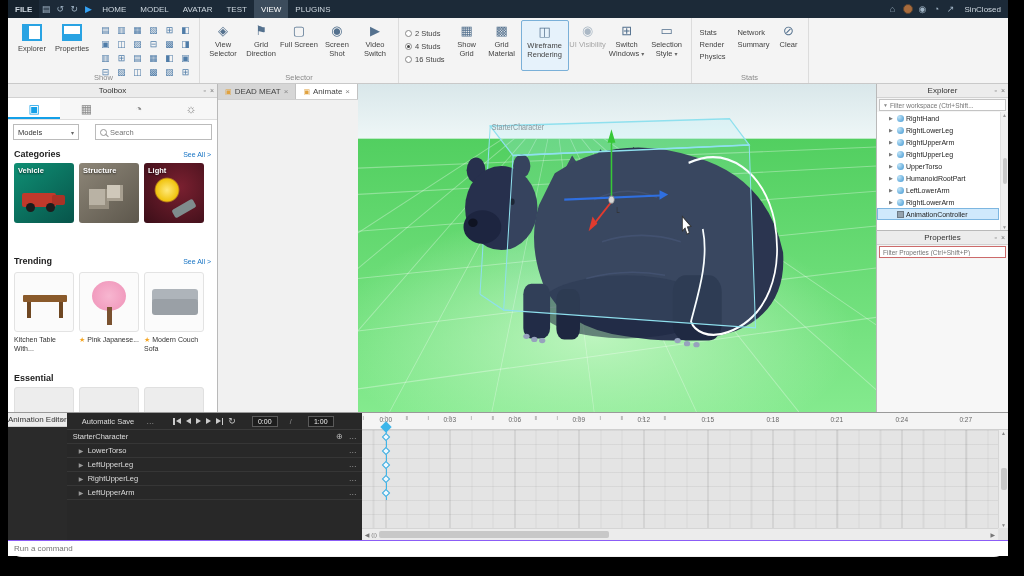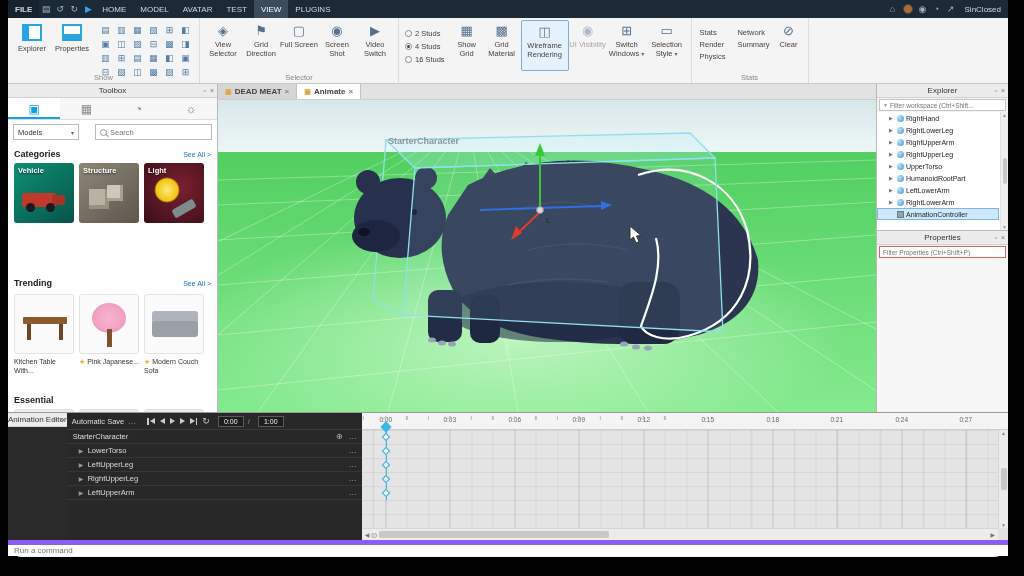--- a/index.html
+++ b/index.html
@@ -100,21 +100,21 @@
   .tree-trunk { position:absolute; top:34px; left:27px; width:5px; height:18px; background:#7a5230; }
   .sofa-base { position:absolute; top:26px; left:7px; width:46px; height:16px; background:#9aa0a6; border-radius:3px; }
   .sofa-back { position:absolute; top:16px; left:7px; width:46px; height:12px; background:#aeb4ba; border-radius:3px 3px 0 0; }
   .tlabels { display:flex; gap:5px; padding:1px 6px; }
   .tlabel { width:60px; font-size:7px; color:#333; line-height:1.3; }
   .star { color:#f5a623; }
   .part-row { display:flex; gap:5px; padding:2px 6px; }
   .part { width:60px; height:59px; background:#ededed; border:1px solid #e0e0e0; border-radius:3px; }
 
   
-  .viewport { flex:1; min-width:0; display:flex; flex-direction:column;font-weight:bold; }
+  .viewport { flex:1; min-width:0; display:flex; flex-direction:row; }
   .vp-tabs { height:16px; background:#e2e2e2; border-bottom:1px solid #cfcfcf;
              display:flex; align-items:flex-end; flex:none; }
   .vp-tab { height:15px; display:flex; align-items:center; gap:3px; padding:0 7px;
             font-size:8px; color:#444; background:#d6d6d6; border-right:1px solid #c2c2c2; }
   .vp-tab.active { background:#fff; }
   .doc-ico { font-size:7px; color:#e0a23f; }
   .tab-close { color:#888; font-size:8px; }
   .scene { flex:1; position:relative; overflow:hidden; }
   .scene svg { position:absolute; inset:0; width:100%; height:100%; }
   svg text { font-family:"Liberation Sans", sans-serif; }
@@ -143,21 +143,21 @@
              justify-content:space-between; align-items:center; font-size:5px; color:#999; }
   .vthumb { width:4px; height:26px; background:#c9c9c9; border-radius:2px; }
   .properties { flex:1; display:flex; flex-direction:column; }
   .props-body { flex:1; background:#f7f7f7; }
 
   
   .animed { height:128px; border-top:1px solid #9a9a9a; display:flex; flex-direction:row;
             background:#2a2a2a; flex:none; }
   .ae-body { flex:1; display:flex; position:relative; min-height:0; }
   .ae-left { width:295px; background:#282828; display:flex; flex-direction:column; flex:none; }
-  .ae-toolbar { height:17px; display:flex; align-items:center; gap:4px; padding:0 5px;
+  .ae-toolbar { height:17px; display:flex; align-items:center; gap:12px; padding:0 15px;
                 border-bottom:1px solid #3a3a3a; color:#ddd; flex:none; }
   .ae-toolbar .lbl { font-size:7.5px; }
   .dots { color:#aaa; font-size:8px; letter-spacing:1px; }
   .transport { display:flex; align-items:center; gap:5px; margin-left:6px; }
   .tbtn { display:flex; align-items:center; gap:1px; }
   .tri-l { width:0; height:0; border-top:3px solid transparent; border-bottom:3px solid transparent;
            border-right:5px solid #ccc; }
   .tri-r { width:0; height:0; border-top:3px solid transparent; border-bottom:3px solid transparent;
            border-left:5px solid #ccc; }
   .vbar { width:1.5px; height:7px; background:#ccc; }
@@ -199,21 +199,21 @@
                 justify-content:space-between; align-items:center; font-size:5px; color:#888; }
   .ae-vthumb { width:6px; height:22px; background:#c8c8c8; border-radius:2px; }
   .ae-hscroll { position:absolute; left:0; right:10px; bottom:0; height:12px; background:#ececec;
                 border-top:1px solid #d5d5d5; display:flex; align-items:center; gap:2px;
                 font-size:6px; color:#777; padding:0 3px; }
   .hthumb { width:230px; height:7px; background:#c8c8c8; border-radius:2px; }
   .hfill { flex:1; }
   .ae-corner { position:absolute; right:0; bottom:0; width:10px; height:12px; background:#e2e2e2; }
 
   
-  .cmdbar { height:16px; background:#fff; border-top:5px solid #8b5cf6; display:flex;
+  .cmdbar { height:16px; background:#fff; border-top:1px solid #8b5cf6; display:flex;
             align-items:center; padding:0 6px; flex:none; }
   .cmdbar input { border:none; outline:none; font-size:8px; color:#333; width:100%;
                   background:transparent; font-family:inherit; }
 </style>
 </head>
 <body>
 
 <div class="app">
 
   <div class="menubar">
@@ -410,21 +410,21 @@
           <div class="blockA"></div>
           <div class="blockB"></div>
           <span class="card-label">Structure</span>
         </div>
         <div class="card light">
           <div class="beam"></div>
           <div class="torch"></div>
           <span class="card-label">Light</span>
         </div>
       </div>
-      <div class="sec-head" style="margin-top:48px">
+      <div class="sec-head" style="margin-top:26px">
         <span class="sec-title">Trending</span>
         <span class="see-all">See All &gt;</span>
       </div>
       <div class="thumbs">
         <div class="thumb">
           <div class="table-top"></div>
           <div class="table-leg" style="left:12px"></div>
           <div class="table-leg" style="left:44px"></div>
         </div>
         <div class="thumb">

